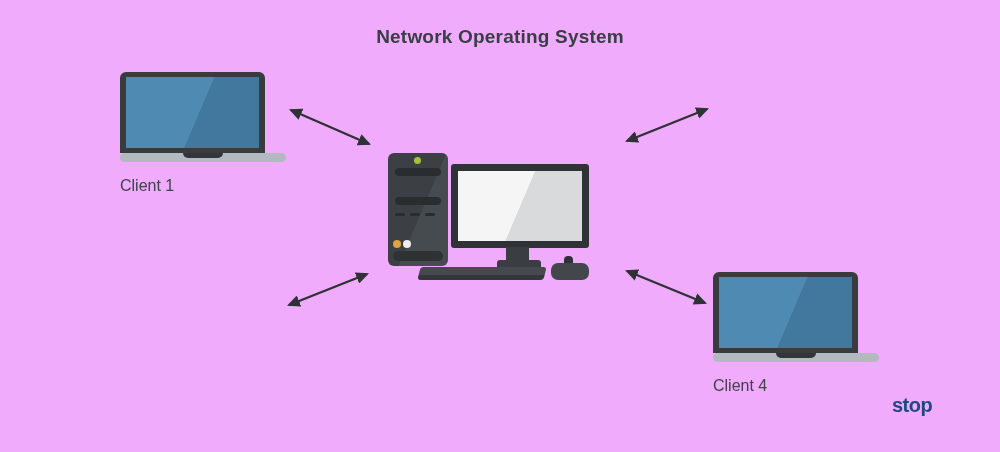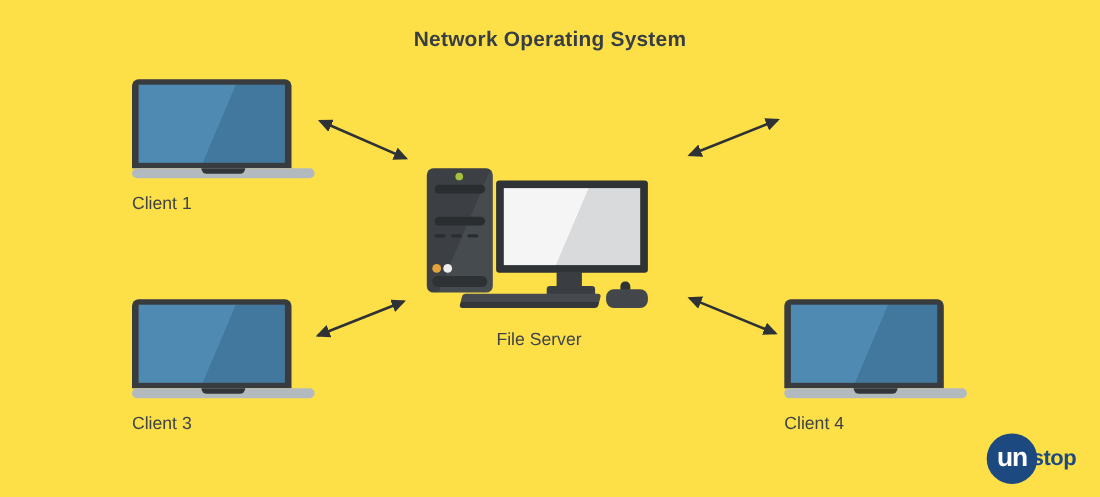--- a/index.html
+++ b/index.html
@@ -1,19 +1,19 @@
 <!DOCTYPE html>
 <html><head>
 <meta charset="utf-8">
 <style>
   html,body{margin:0;padding:0;}
   .canvas{
     position:relative;
     width:1000px;height:452px;
-    background:#fde047;
+    background:#f0abfc;
     overflow:hidden;
     font-family:"Liberation Sans", sans-serif;
   }
   .title{
     position:absolute;top:26px;left:0;width:100%;
     text-align:center;
     font-size:19px;font-weight:bold;color:#393E44;
     letter-spacing:.2px;
   }
   
@@ -116,29 +116,20 @@
     <div class="bezel">
       <div class="display"></div>
     </div>
     <div class="base">
       <div class="notch"></div>
     </div>
     <div class="node-label">Client 1</div>
   </div>
 
 
-  <div class="client c3">
-    <div class="bezel">
-      <div class="display"></div>
-    </div>
-    <div class="base">
-      <div class="notch"></div>
-    </div>
-    <div class="node-label">Client 3</div>
-  </div>
 
   <div class="client c4">
     <div class="bezel">
       <div class="display"></div>
     </div>
     <div class="base">
       <div class="notch"></div>
     </div>
     <div class="node-label">Client 4</div>
   </div>
@@ -156,21 +147,19 @@
       <div class="t-bottom"></div>
     </div>
     <div class="monitor">
       <div class="monitor-display"></div>
     </div>
     <div class="stand-neck"></div>
     <div class="stand-base"></div>
     <div class="keyboard"></div>
     <div class="mouse-stem"></div>
     <div class="mouse-body"></div>
-    <div class="node-label">File Server</div>
   </div>
 
   <div class="logo">
-    <div class="logo-circle">un</div>
     <div class="logo-rest">stop</div>
   </div>
 
 </div>
 
 </body></html>

